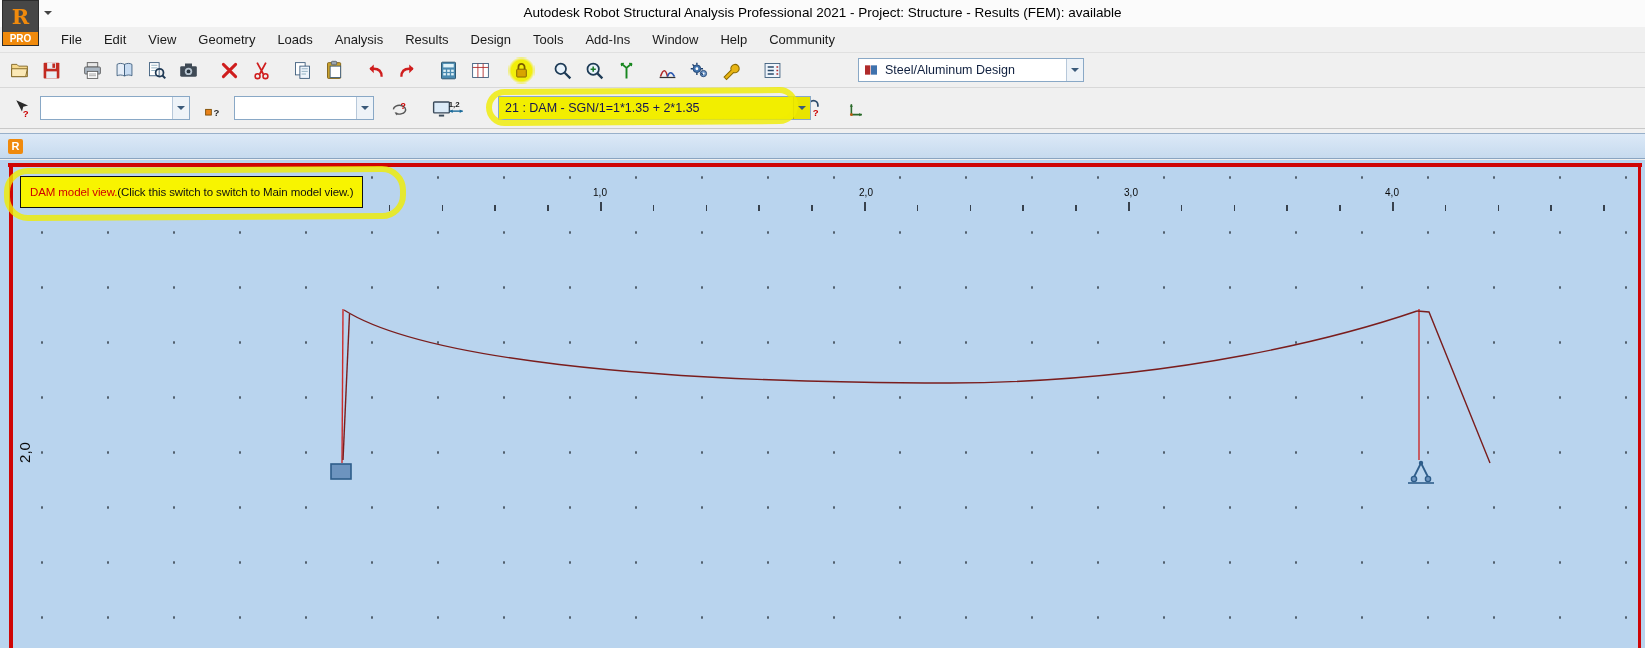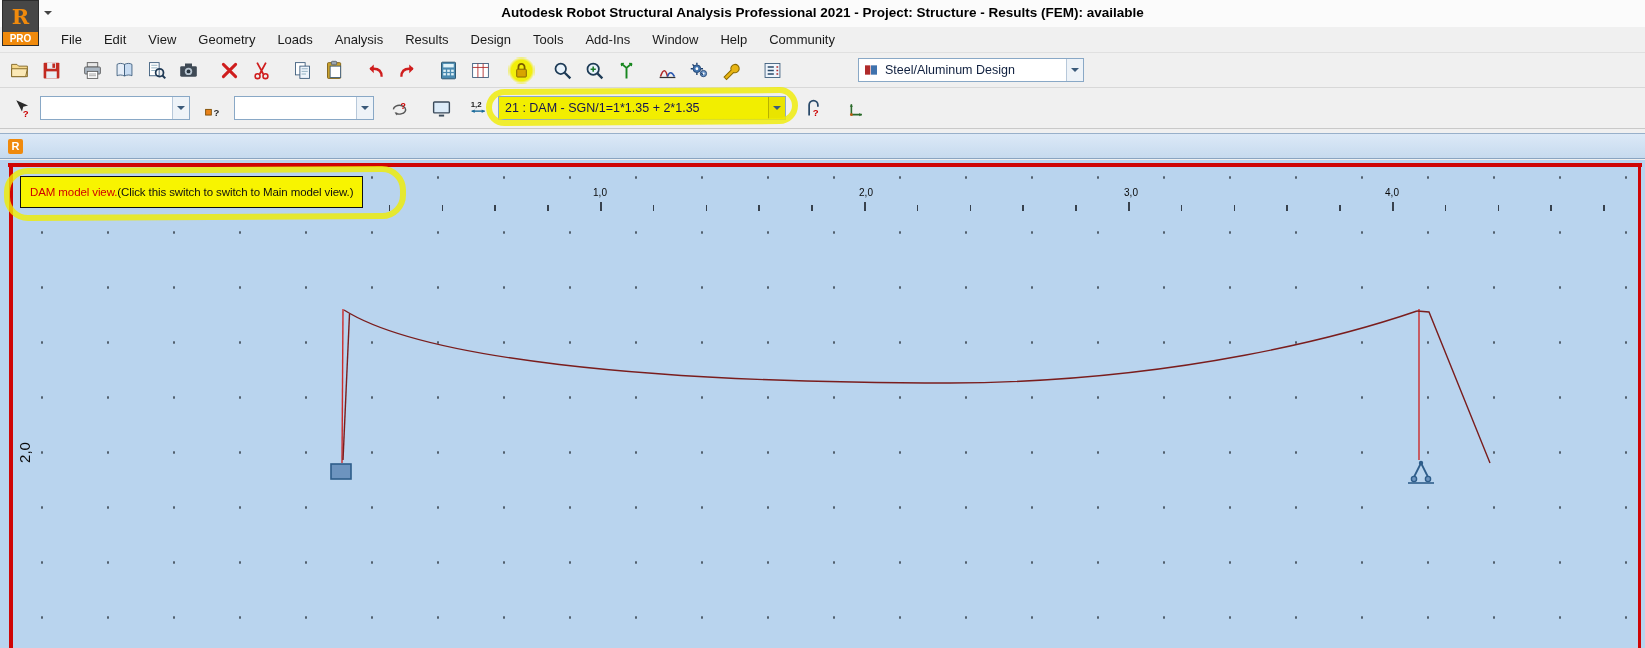--- a/index.html
+++ b/index.html
@@ -1,21 +1,21 @@
 <!DOCTYPE html>
 <html><head>
 <meta charset="utf-8">
 <style>
   html,body{margin:0;padding:0;background:#e8e8e8;}
   #app{position:relative;width:1645px;height:648px;overflow:hidden;
        font-family:"Liberation Sans",sans-serif;background:#f0f0f0;cursor:default;}
 
   
   #titlebar{position:absolute;left:0;top:0;width:100%;height:27px;background:#fbfbfb;
-            border-bottom:5px solid #000000;font-weight:bold;}
+            border-bottom:5px solid #000000;}
   #title-text{position:absolute;left:0;right:0;top:5px;text-align:center;font-size:13.5px;color:#000;}
   #logo{position:absolute;left:2px;top:0;width:37px;height:46px;background:#474747;
         border:1px solid #2d2d2d;z-index:20;display:flex;flex-direction:column;align-items:center;box-sizing:border-box;}
   #logo-r{flex:1;display:flex;align-items:center;color:#f08a0c;font-weight:bold;font-size:21px;
           font-family:"DejaVu Serif",serif;}
   #logo-pro{width:100%;background:#f08a0c;color:#fff;font-size:10px;font-weight:bold;text-align:center;padding:1px 0;}
   #logo-caret{position:absolute;left:44px;top:11px;width:0;height:0;border:4px solid transparent;
               border-top-color:#444;z-index:20;}
 
   
@@ -45,22 +45,22 @@
   #toolbar2{position:absolute;left:0;top:88px;width:100%;height:40px;background:#f0f0f0;
             border-bottom:1px solid #c9c9c9;}
   #toolbar2 .tbi{position:absolute;top:7px;margin:0;}
   #toolbar2 .combo{top:8px;}
   #toolbar2 [data-name="pointer-question-icon"]{left:8px;}
   #toolbar2 [data-name="bars-selection-combo"]{left:40px;width:150px;}
   #toolbar2 [data-name="node-question-icon"]{left:200px;}
   #toolbar2 [data-name="nodes-selection-combo"]{left:234px;width:140px;}
   #toolbar2 [data-name="rotate-question-icon"]{left:386px;}
   #toolbar2 [data-name="screen-view-icon"]{left:428px;}
-  #toolbar2 [data-name="dimension-12-icon"]{left:466px;text-decoration:underline;}
-  #toolbar2 [data-name="case-selection-combo"]{left:498px;width:288px;background:#f2ee00;color:#141452;z-index:2;}
+  #toolbar2 [data-name="dimension-12-icon"]{left:444px;text-decoration:underline;}
+  #toolbar2 [data-name="case-selection-combo"]{left:498px;width:313px;background:#f2ee00;color:#141452;z-index:2;}
   #toolbar2 [data-name="case-selection-combo"] .combo-caret{background:#e9e400;border-left-color:#b8b200;}
   #toolbar2 [data-name="mode-question-icon"]{left:800px;}
   #toolbar2 [data-name="local-axes-icon"]{left:844px;}
   #case-marker{position:absolute;left:486px;top:0;width:312px;height:37px;border:6px solid rgba(240,236,0,.8);
                border-radius:20px;transform:rotate(-.4deg);pointer-events:none;z-index:5;box-sizing:border-box;}
 
   
   #viewheader{position:absolute;left:0;top:133px;width:100%;height:26px;
               background:linear-gradient(#dce9f7,#c6daee);border-top:1px solid #98b0ca;
               border-bottom:1px solid #8aa4c0;display:flex;align-items:center;box-sizing:border-box;}

